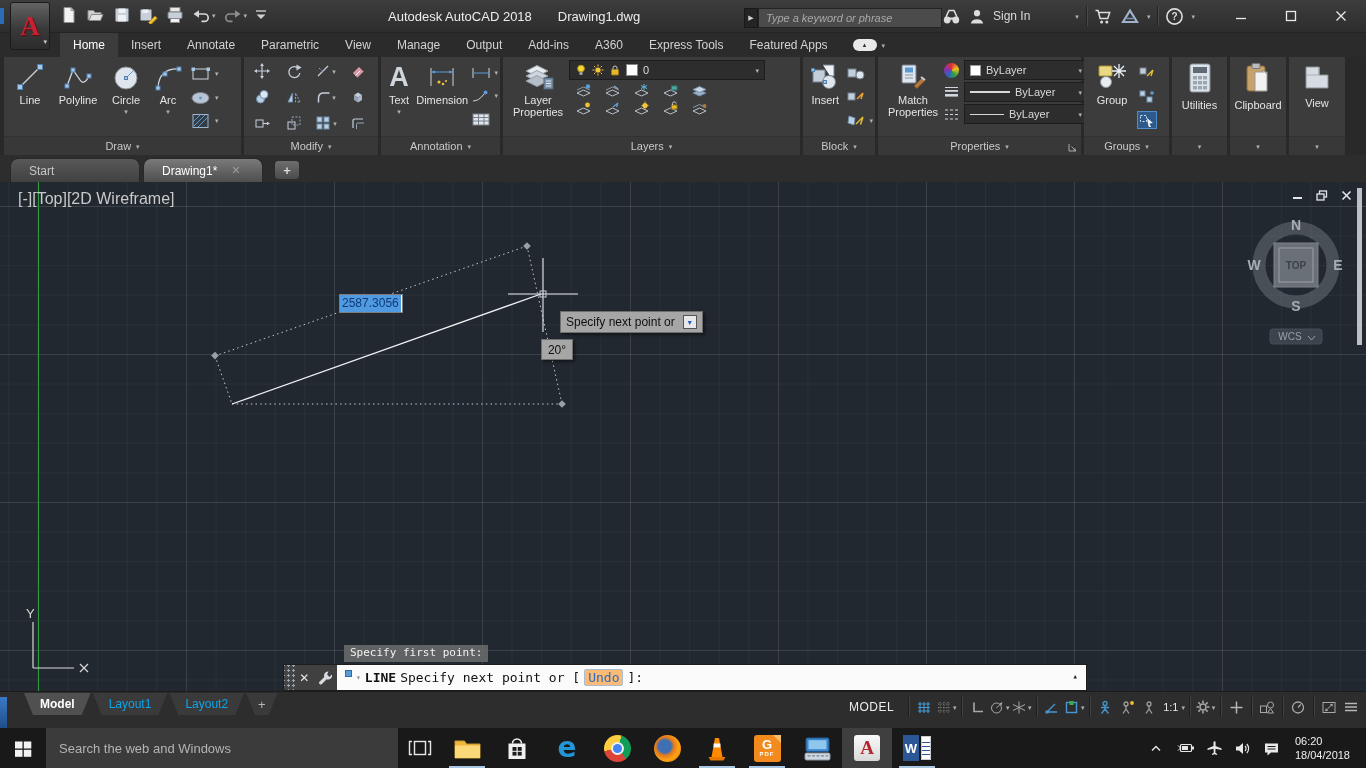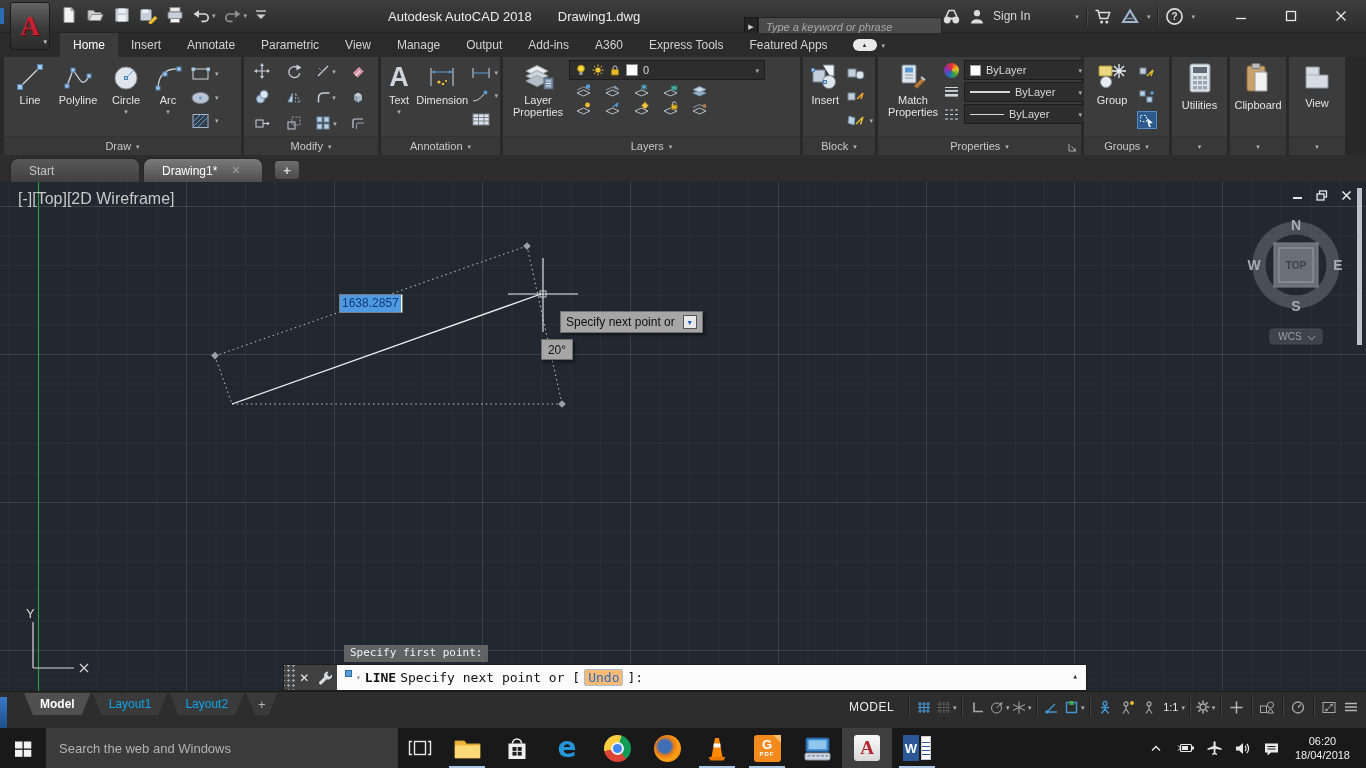--- a/index.html
+++ b/index.html
@@ -9,21 +9,21 @@
 .car{font-size:7px;color:#b0b0b0;line-height:7px}
 
 
 .titlebar{position:absolute;left:0;top:0;width:1366px;height:33px;background:linear-gradient(#3d3d3d,#2d2d2d);border-bottom:1px solid #242424}
 .appbtn{position:absolute;left:10px;top:2px;width:40px;height:48px;z-index:40;background:linear-gradient(#636363,#3a3a3a 55%,#2b2b2b);border:1px solid #1b1b1b;border-radius:3px;display:flex;align-items:center;justify-content:center}
 .a-logo{font-size:27px;font-weight:bold;color:#c8212f;text-shadow:1px 1px 1px #5a0a10;font-family:"Liberation Serif",serif}
 .appbtn .drop{position:absolute;right:2px;bottom:3px;font-size:7px;color:#cfcfcf}
 .qat{position:absolute;left:60px;top:5px;display:flex;align-items:center;gap:8px}
 .qicon{height:20px;display:flex;align-items:center;gap:2px}
 .title-center{position:absolute;left:388px;top:0;height:32px;display:flex;align-items:center;gap:26px;color:#ececec;font-size:13px}
-.tb-search{position:absolute;left:744px;top:17px;display:flex;align-items:flex-end}
+.tb-search{position:absolute;left:744px;top:8px;display:flex;align-items:flex-end}
 .search-expander{width:14px;height:20px;background:#242424;border:1px solid #191919;color:#cfcfcf;font-size:7px;display:flex;align-items:center;justify-content:center}
 input.kw{width:184px;height:20px;background:#4b4b4b;border:1px solid #232323;color:#b5b5b5;font-style:italic;font-size:11px;padding:0 7px;outline:none;font-family:"Liberation Sans",sans-serif}
 input.kw::placeholder{color:#a9a9a9;font-style:italic}
 .tb-icons{position:absolute;left:942px;top:0;height:32px;display:flex;align-items:center;gap:7px;color:#dadada;font-size:12px}
 .tbsep{width:1px;height:20px;background:#222;box-shadow:1px 0 0 #4a4a4a}
 .win-ctrl{position:absolute;right:0;top:0;width:150px;height:32px;display:flex;align-items:center;justify-content:space-around}
 
 
 .tabrow{position:absolute;left:0;top:33px;width:1366px;height:24px;background:#2b2b2b;display:flex;align-items:flex-end;padding-left:60px}
 .rtab{height:24px;line-height:24px;padding:0 13px;font-size:12px;color:#d2d2d2;white-space:nowrap}
@@ -104,21 +104,21 @@
 .taskbar{position:absolute;left:0;top:728px;width:1366px;height:40px;background:#191919;display:flex;align-items:center}
 .tstart{width:46px;height:40px;display:flex;align-items:center;justify-content:center}
 .tsearch{width:352px;height:40px;background:#3b3b3b;display:flex;align-items:center;padding:0 13px}
 .tsearch input{width:100%;background:transparent;border:none;outline:none;color:#c2c2c2;font-size:13px;font-family:"Liberation Sans",sans-serif}
 .tsearch input::placeholder{color:#b3b3b3}
 .taskview{width:44px;height:40px;display:flex;align-items:center;justify-content:center}
 .slot{width:50px;height:40px;display:flex;align-items:center;justify-content:center;position:relative}
 .slot.active{background:rgba(255,255,255,.17)}
 .runline{position:absolute;bottom:0;left:7px;right:7px;height:2px;background:#a9c7e2}
 .tray{margin-left:auto;display:flex;align-items:center;gap:11px;padding-right:6px}
-.clock{text-align:center;color:#f0f0f0;font-size:11px;line-height:14px;padding:0 10px 0 4px}
+.clock{text-align:left;color:#f0f0f0;font-size:11px;line-height:14px;padding:0 10px 0 4px}
 .edge-e{font-size:28px;font-weight:bold;color:#2496d8;line-height:28px;font-family:"DejaVu Sans",sans-serif}
 .chrome{width:27px;height:27px;border-radius:50%;position:relative;background:conic-gradient(from 140deg,#db4437 0 33%,#ffcd40 33% 66%,#0f9d58 66% 100%)}
 .chrome i{position:absolute;inset:7px;background:#f1f1f1;border-radius:50%}
 .chrome b{position:absolute;inset:9px;background:#4285f4;border-radius:50%}
 .firefox{width:27px;height:27px;border-radius:50%;background:radial-gradient(circle at 40% 42%,#3f6fb5 0 28%,#e07a1f 40%,#ffa312 62%,#e2640a 100%)}
 .gpdf{width:27px;height:27px;background:#f28a1e;border-radius:3px;position:relative;color:#fff;display:flex;flex-direction:column;align-items:center;justify-content:center;font-weight:bold}
 .gpdf .g{font-size:13px;line-height:12px}
 .gpdf .p{font-size:6px;letter-spacing:1px}
 .gpdf .fold{position:absolute;top:0;right:0;width:0;height:0;border-top:8px solid #f8bd6a;border-left:8px solid transparent}
 .acadtile{width:26px;height:26px;background:linear-gradient(#fafafa,#d8d8d8);border-radius:3px;display:flex;align-items:center;justify-content:center}
@@ -900,21 +900,21 @@
       <text x="92" y="62" font-size="14" font-weight="bold" fill="#a7adb4" text-anchor="middle" font-family="Liberation Sans">E</text>
       <text x="50" y="103" font-size="14" font-weight="bold" fill="#a7adb4" text-anchor="middle" font-family="Liberation Sans">S</text>
       <g>
         <rect x="24" y="121" width="52" height="15" rx="3" fill="#6f7680" opacity="0.35" stroke="#8b9199"></rect>
         <text x="44" y="132" font-size="10" fill="#9aa0a7" text-anchor="middle" font-family="Liberation Sans">WCS</text>
         <path d="M62 128 l3.5 4 3.5 -4" fill="none" stroke="#9aa0a7"></path>
       </g>
     </svg>
 
     <div class="dyninput">
-        <span>1638.2857</span>
+        <span>2587.3056</span>
       </div>
     <div class="cadtip">
       <span>Specify next point or</span>
       <span class="tipbtn">▼</span>
     </div>
     <div class="angletip">
         <span>20°</span>
       </div>
 
     <div class="cmdhist">Specify first point:</div>

